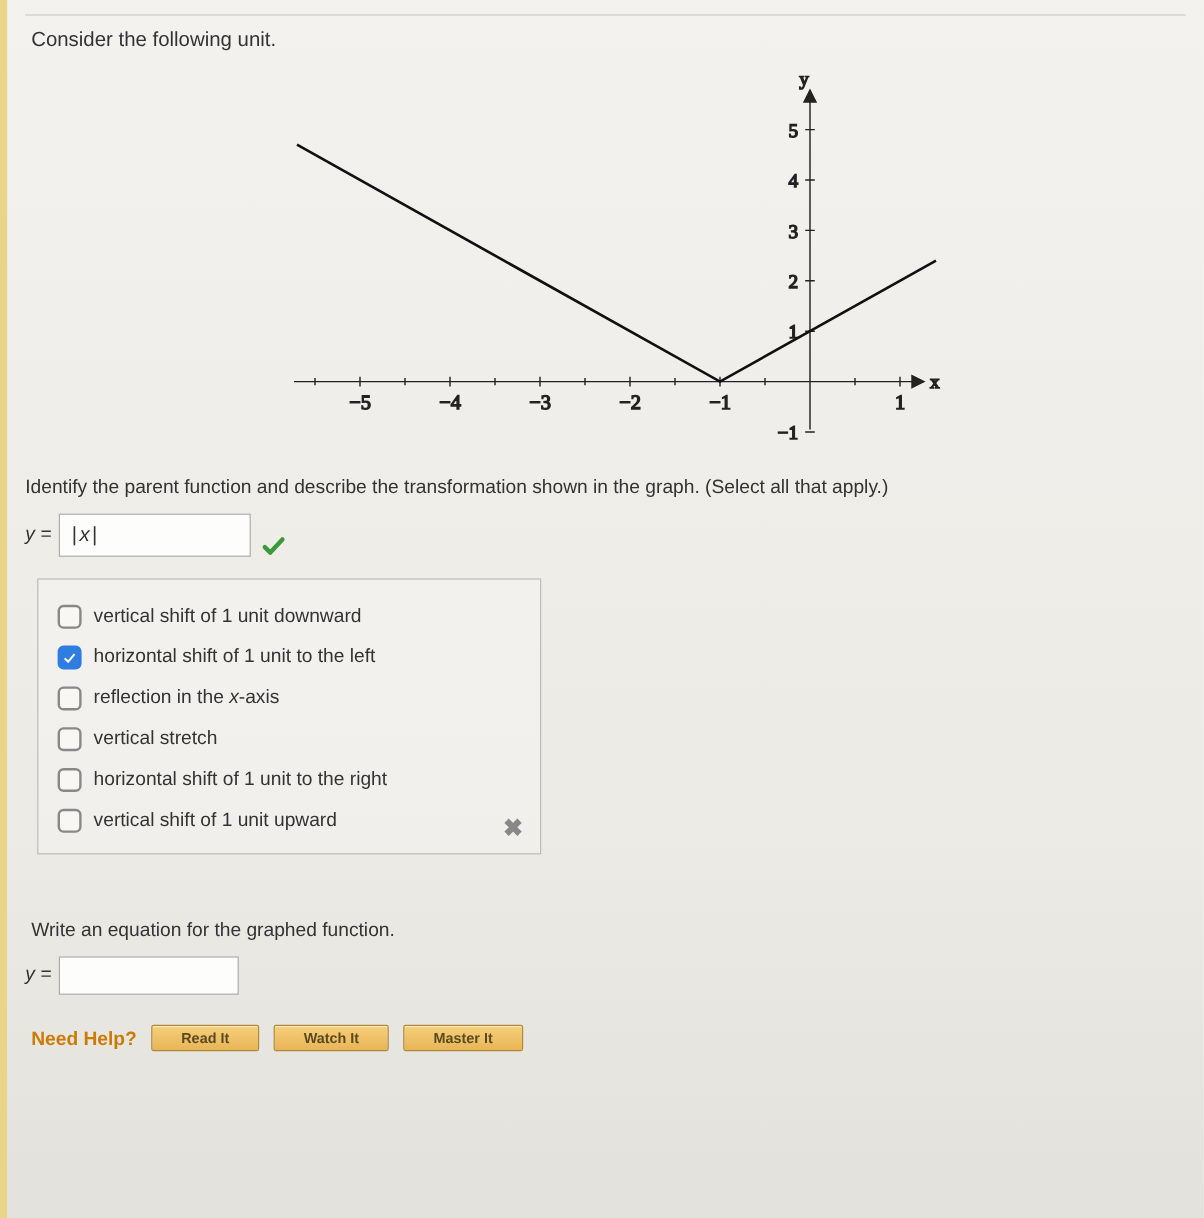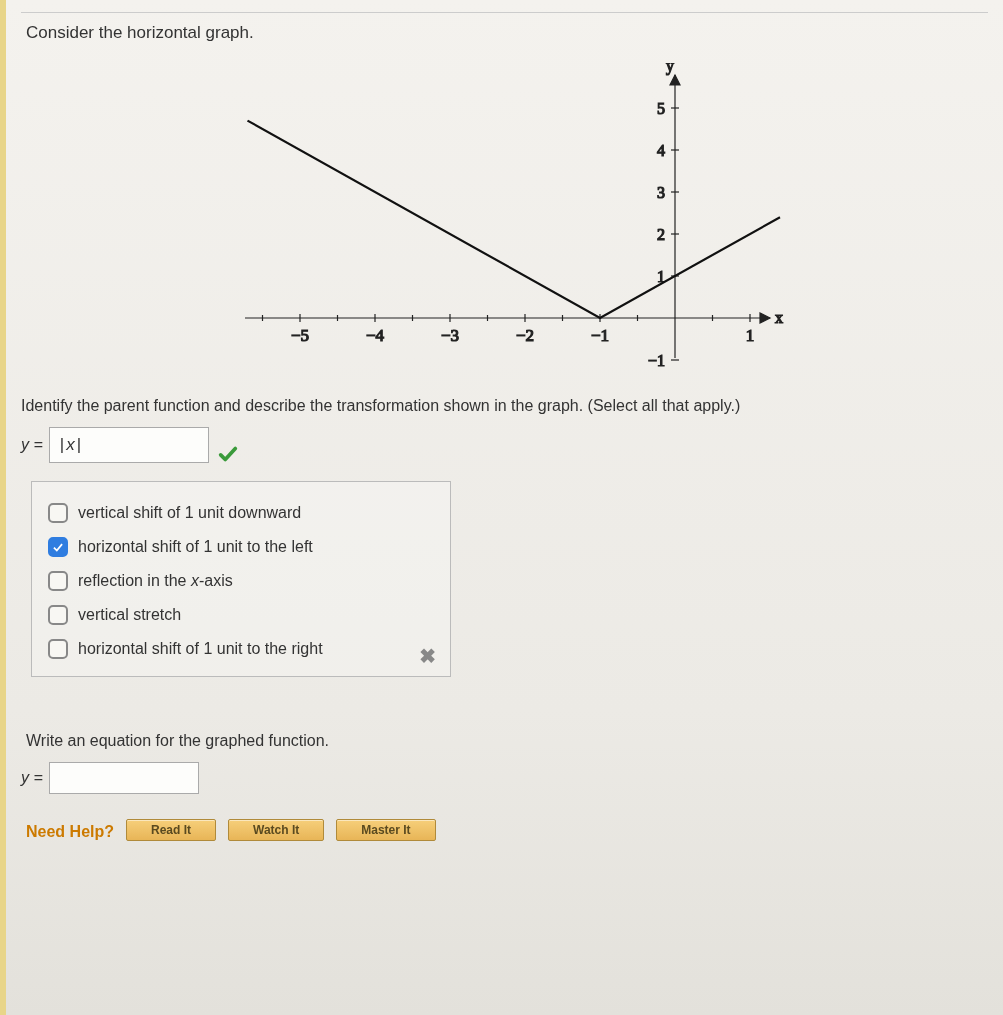--- a/index.html
+++ b/index.html
@@ -88,21 +88,21 @@
 </head>
 <body>
 
 <div class="page">
 
   <div class="url-bar">
     <span></span>
   </div>
   <hr class="top">
 
-  <div class="prompt">Consider the horizontal graph.</div>
+  <div class="prompt">Consider the following unit.</div>
 
   <div class="graph-wrap">
     <svg class="graph" width="560" height="310" viewBox="0 0 560 310">
 
       <g stroke="#222" stroke-width="1.2" fill="#222" font-family="serif" font-size="16">
 
         <line x1="20" y1="255" x2="545" y2="255"></line>
         <polygon points="545,255 535,250 535,260"></polygon>
         <text x="550" y="260">x</text>
 
@@ -189,20 +189,24 @@
       </span>
     </div>
     <div class="opt-row">
       <span class="cb"></span>
       <span>vertical stretch</span>
     </div>
     <div class="opt-row">
       <span class="cb"></span>
       <span>horizontal shift of 1 unit to the right</span>
     </div>
+    <div class="opt-row">
+      <span class="cb"></span>
+      <span>vertical shift of 1 unit upward</span>
+    </div>
     <span class="x-mark">✖</span>
   </div>
 
   <div class="write-eq">Write an equation for the graphed function.</div>
 
   <div class="eq-row">
     <span class="lbl">y =</span>
     <span class="eq-empty"></span>
   </div>
 

